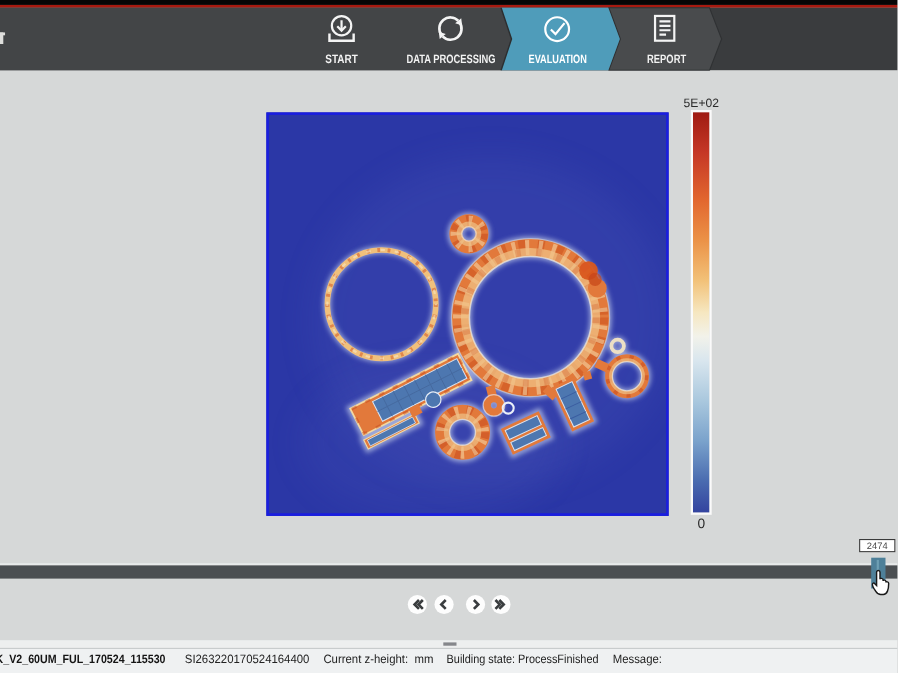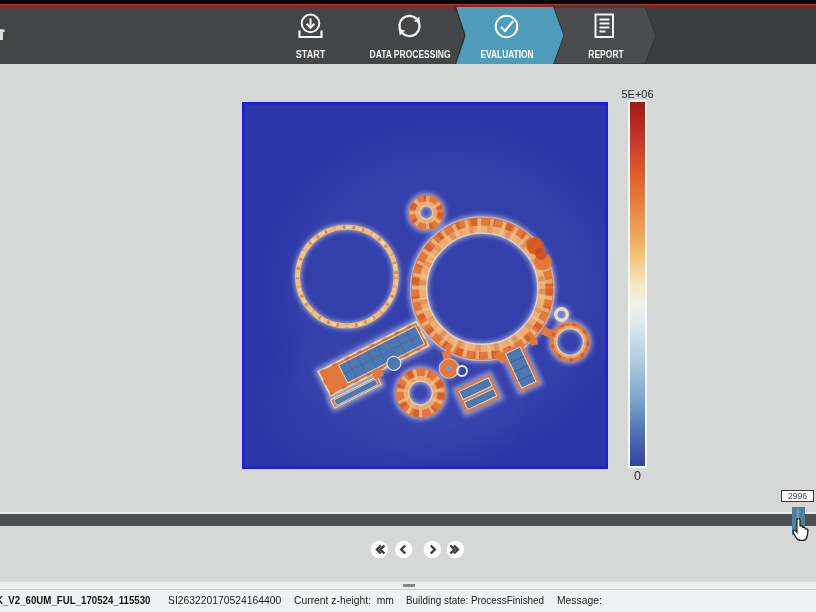--- a/index.html
+++ b/index.html
@@ -175,29 +175,29 @@
   <circle cx="328" cy="240" r="16.7" fill="none" stroke="#c64418" stroke-width="5.5" stroke-dasharray="3.5 8" opacity="0.5"></circle>
   <circle cx="328" cy="240" r="14.8" fill="none" stroke="#f0c286" stroke-width="3" opacity="0.7"></circle>
   <circle cx="328" cy="240" r="13.3" fill="none" stroke="#f3ecdc" stroke-width="1.1" opacity="0.7"></circle>
   <circle cx="319.5" cy="212.5" r="5.7" fill="none" stroke="#ecdfc4" stroke-width="3.4"></circle>
   </g>
 
   <rect x="1.2" y="1.2" width="363.6" height="364.6" fill="none" stroke="#1a1de0" stroke-width="2.4"></rect>
 </svg>
 
 <div class="abs" style="left:628px;top:100px;width:15px;height:364px;background:linear-gradient(to bottom,#9f1b13 0%,#c53726 10%,#e2672f 22%,#eb9247 32%,#f2c178 42%,#f6e7c0 50%,#f2f2ea 56%,#d9e6ee 62%,#aac8de 72%,#7ba3cc 82%,#4a6cb0 92%,#33439f 100%);border:2px solid #fafafa;"></div>
-<div class="abs" style="left:610px;top:88px;width:55px;text-align:center;font-size:11px;color:#2a2a2a;">5E+06</div>
+<div class="abs" style="left:610px;top:88px;width:55px;text-align:center;font-size:11px;color:#2a2a2a;">5E+02</div>
 <div class="abs" style="left:610px;top:469px;width:55px;text-align:center;font-size:12.5px;color:#2a2a2a;">0</div>
 
 <div class="abs" style="left:0;top:512px;width:816px;height:1.5px;background:#e8eaea;"></div>
 <div class="abs" style="left:0;top:514px;width:816px;height:11.5px;background:#4b4f52;"></div>
 <div class="abs" style="left:791.5px;top:507px;width:13.5px;height:28px;background:#4e8099;"></div>
 <div class="abs" style="left:797px;top:509px;width:2px;height:11px;background:#6e9fb4;"></div>
 
-<div class="abs" style="left:781px;top:489.5px;width:31px;height:10.5px;background:#ffffff;border:1.6px solid #3a3a3a;font-size:8.5px;color:#444;text-align:center;line-height:10px;">2996</div>
+<div class="abs" style="left:781px;top:489.5px;width:31px;height:10.5px;background:#ffffff;border:1.6px solid #3a3a3a;font-size:8.5px;color:#444;text-align:center;line-height:10px;">2474</div>
 
 <svg class="abs" style="left:792px;top:514px" width="24" height="28" viewBox="0 0 24 28">
   <path d="M8.6,26.4 C6.2,26.4 5.5,25.6 4.0,23.3 C2.6,21.3 1.1,18.7 1.1,17.3 C1.1,16.1 2.4,15.6 3.3,16.6 L4.9,18.3 V6.3 C4.9,4.1 8.0,4.1 8.0,6.3 V12.6 C8.0,11.4 10.8,11.5 10.8,13.1 V14.1 C10.8,13.0 13.4,13.1 13.4,14.7 V15.6 C13.4,14.5 15.9,14.7 15.9,16.5 C15.9,19.0 15.6,21.4 14.8,23.4 C14.0,25.3 13.2,26.4 11.0,26.4 Z" fill="#ffffff" stroke="#1a1a1a" stroke-width="1.3"></path>
 </svg>
 
 <svg class="abs" style="left:360px;top:536px" width="110" height="28" viewBox="0 0 110 28">
   <g fill="#fdfdfd">
     <circle cx="19.4" cy="13.5" r="8.7"></circle>
     <circle cx="43.7" cy="13.5" r="8.7"></circle>
     <circle cx="72.3" cy="13.5" r="8.7"></circle>

